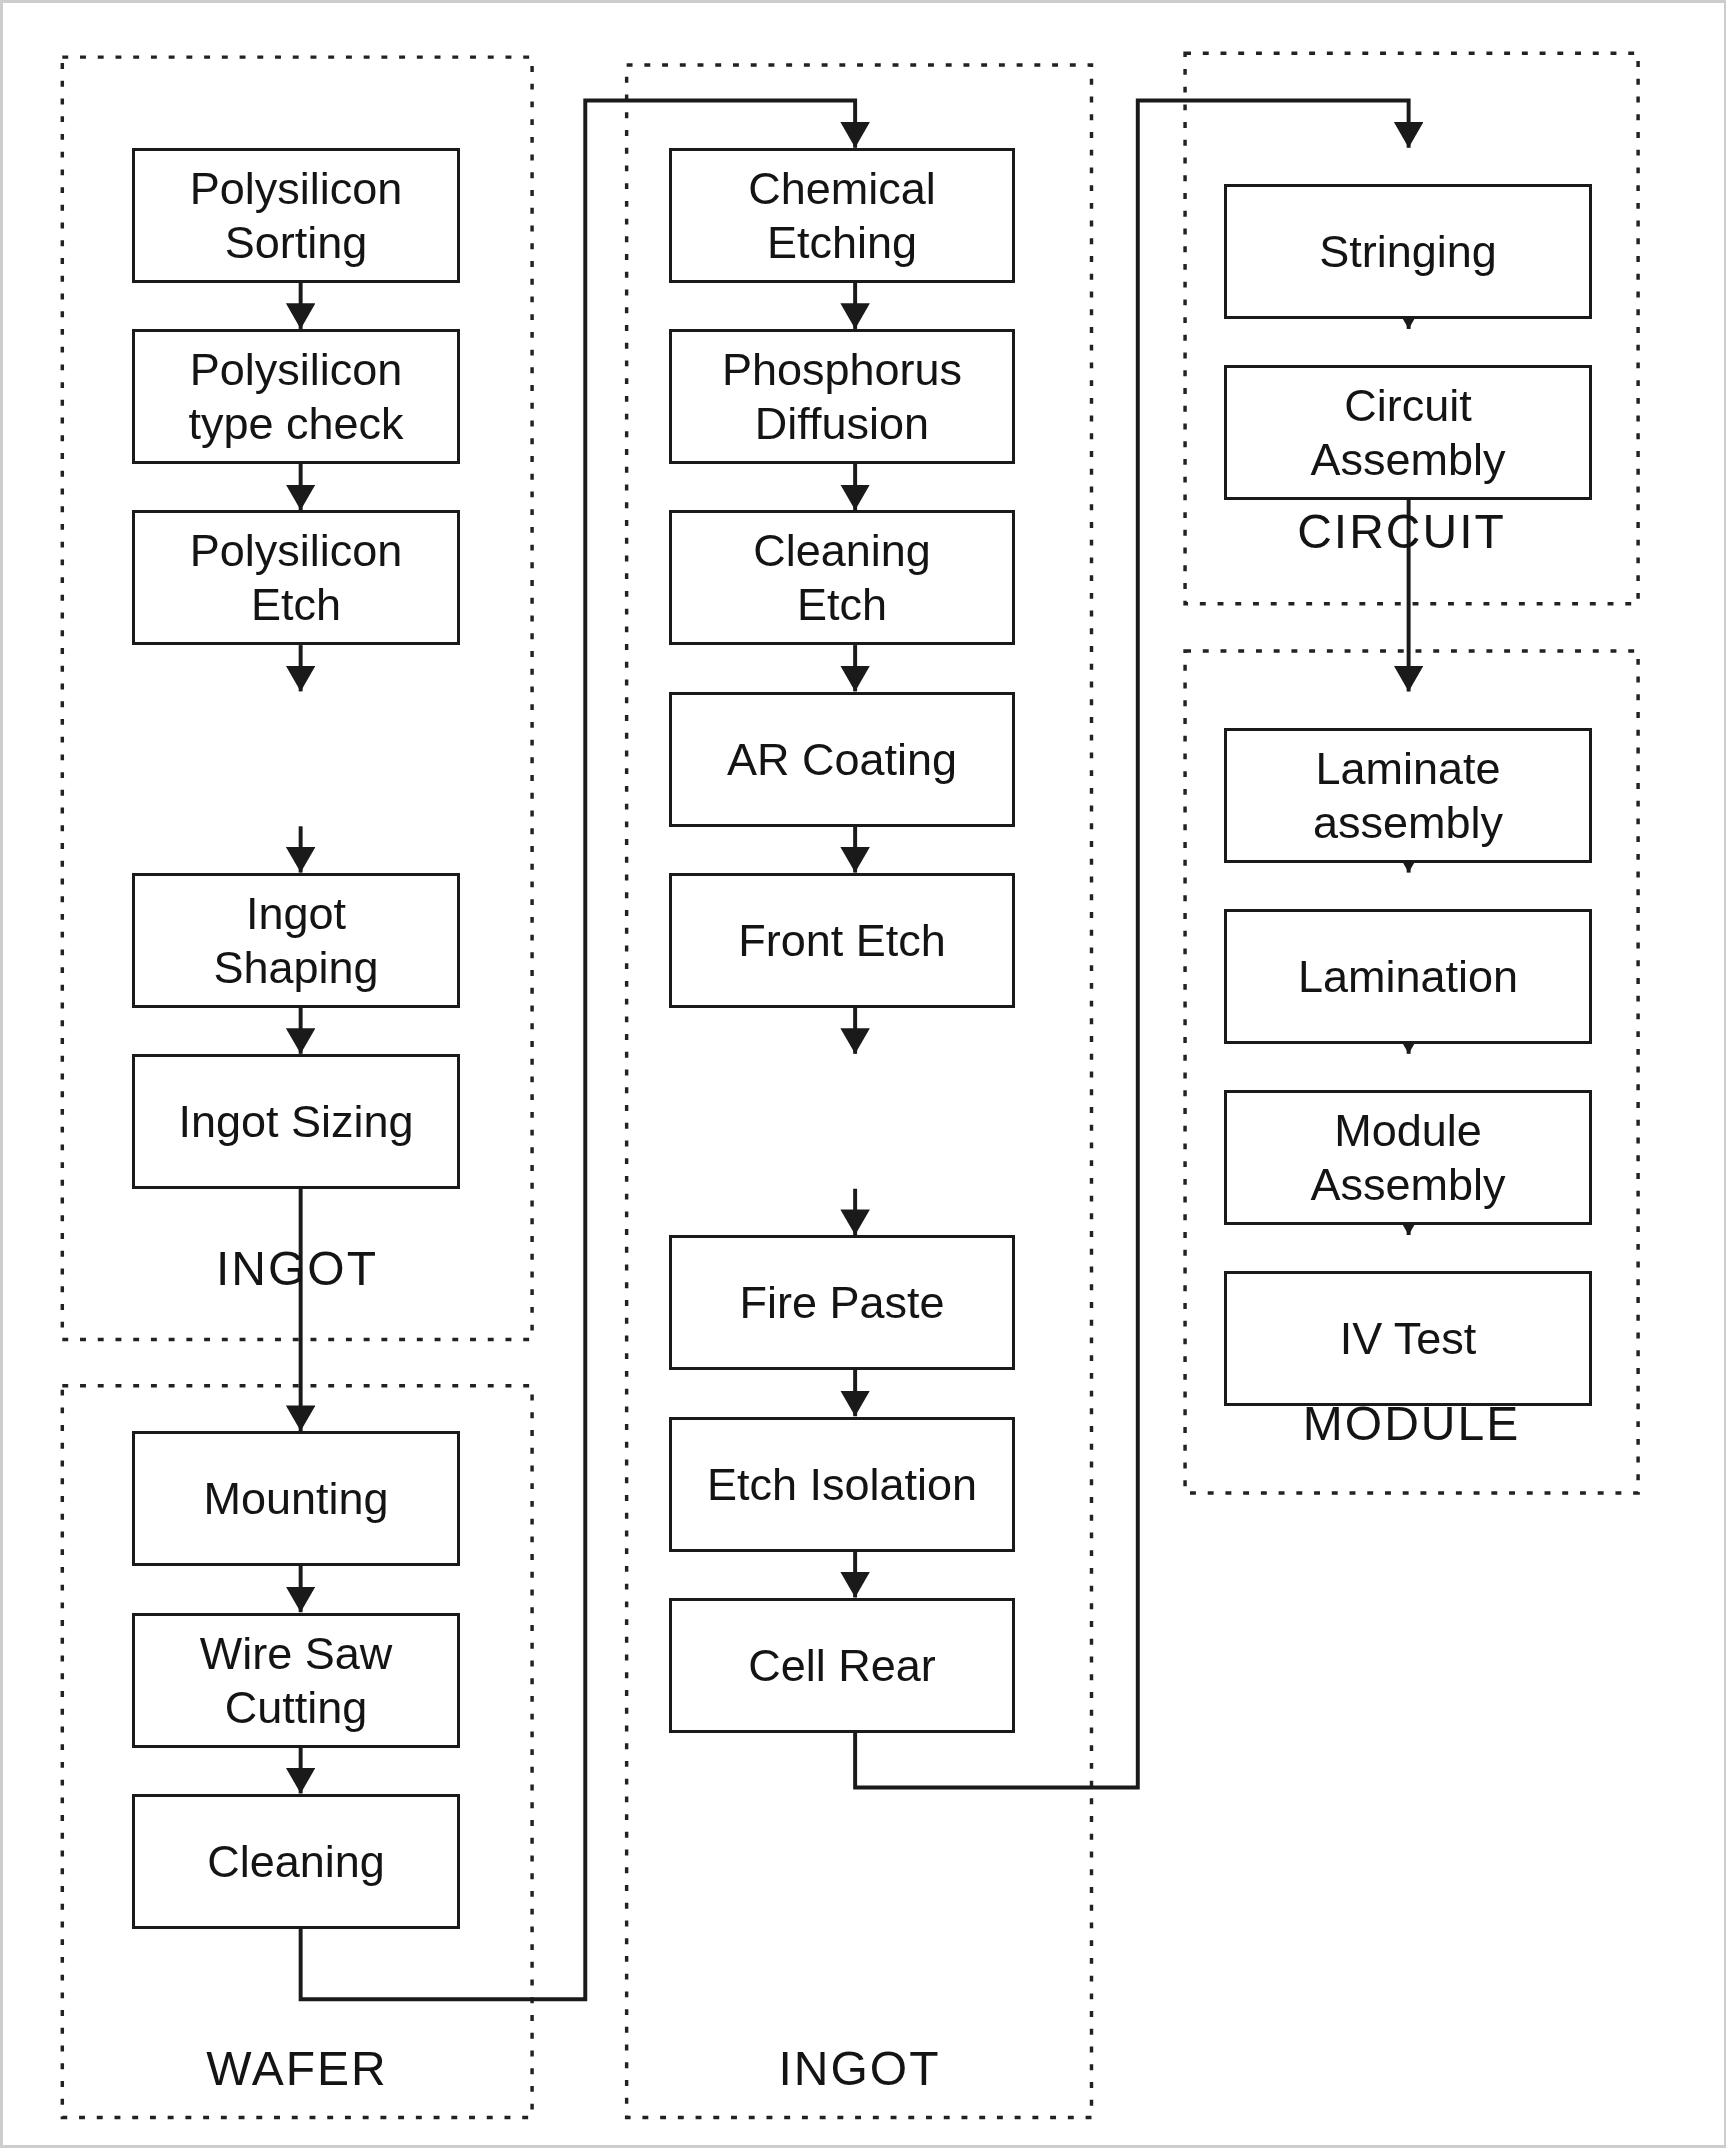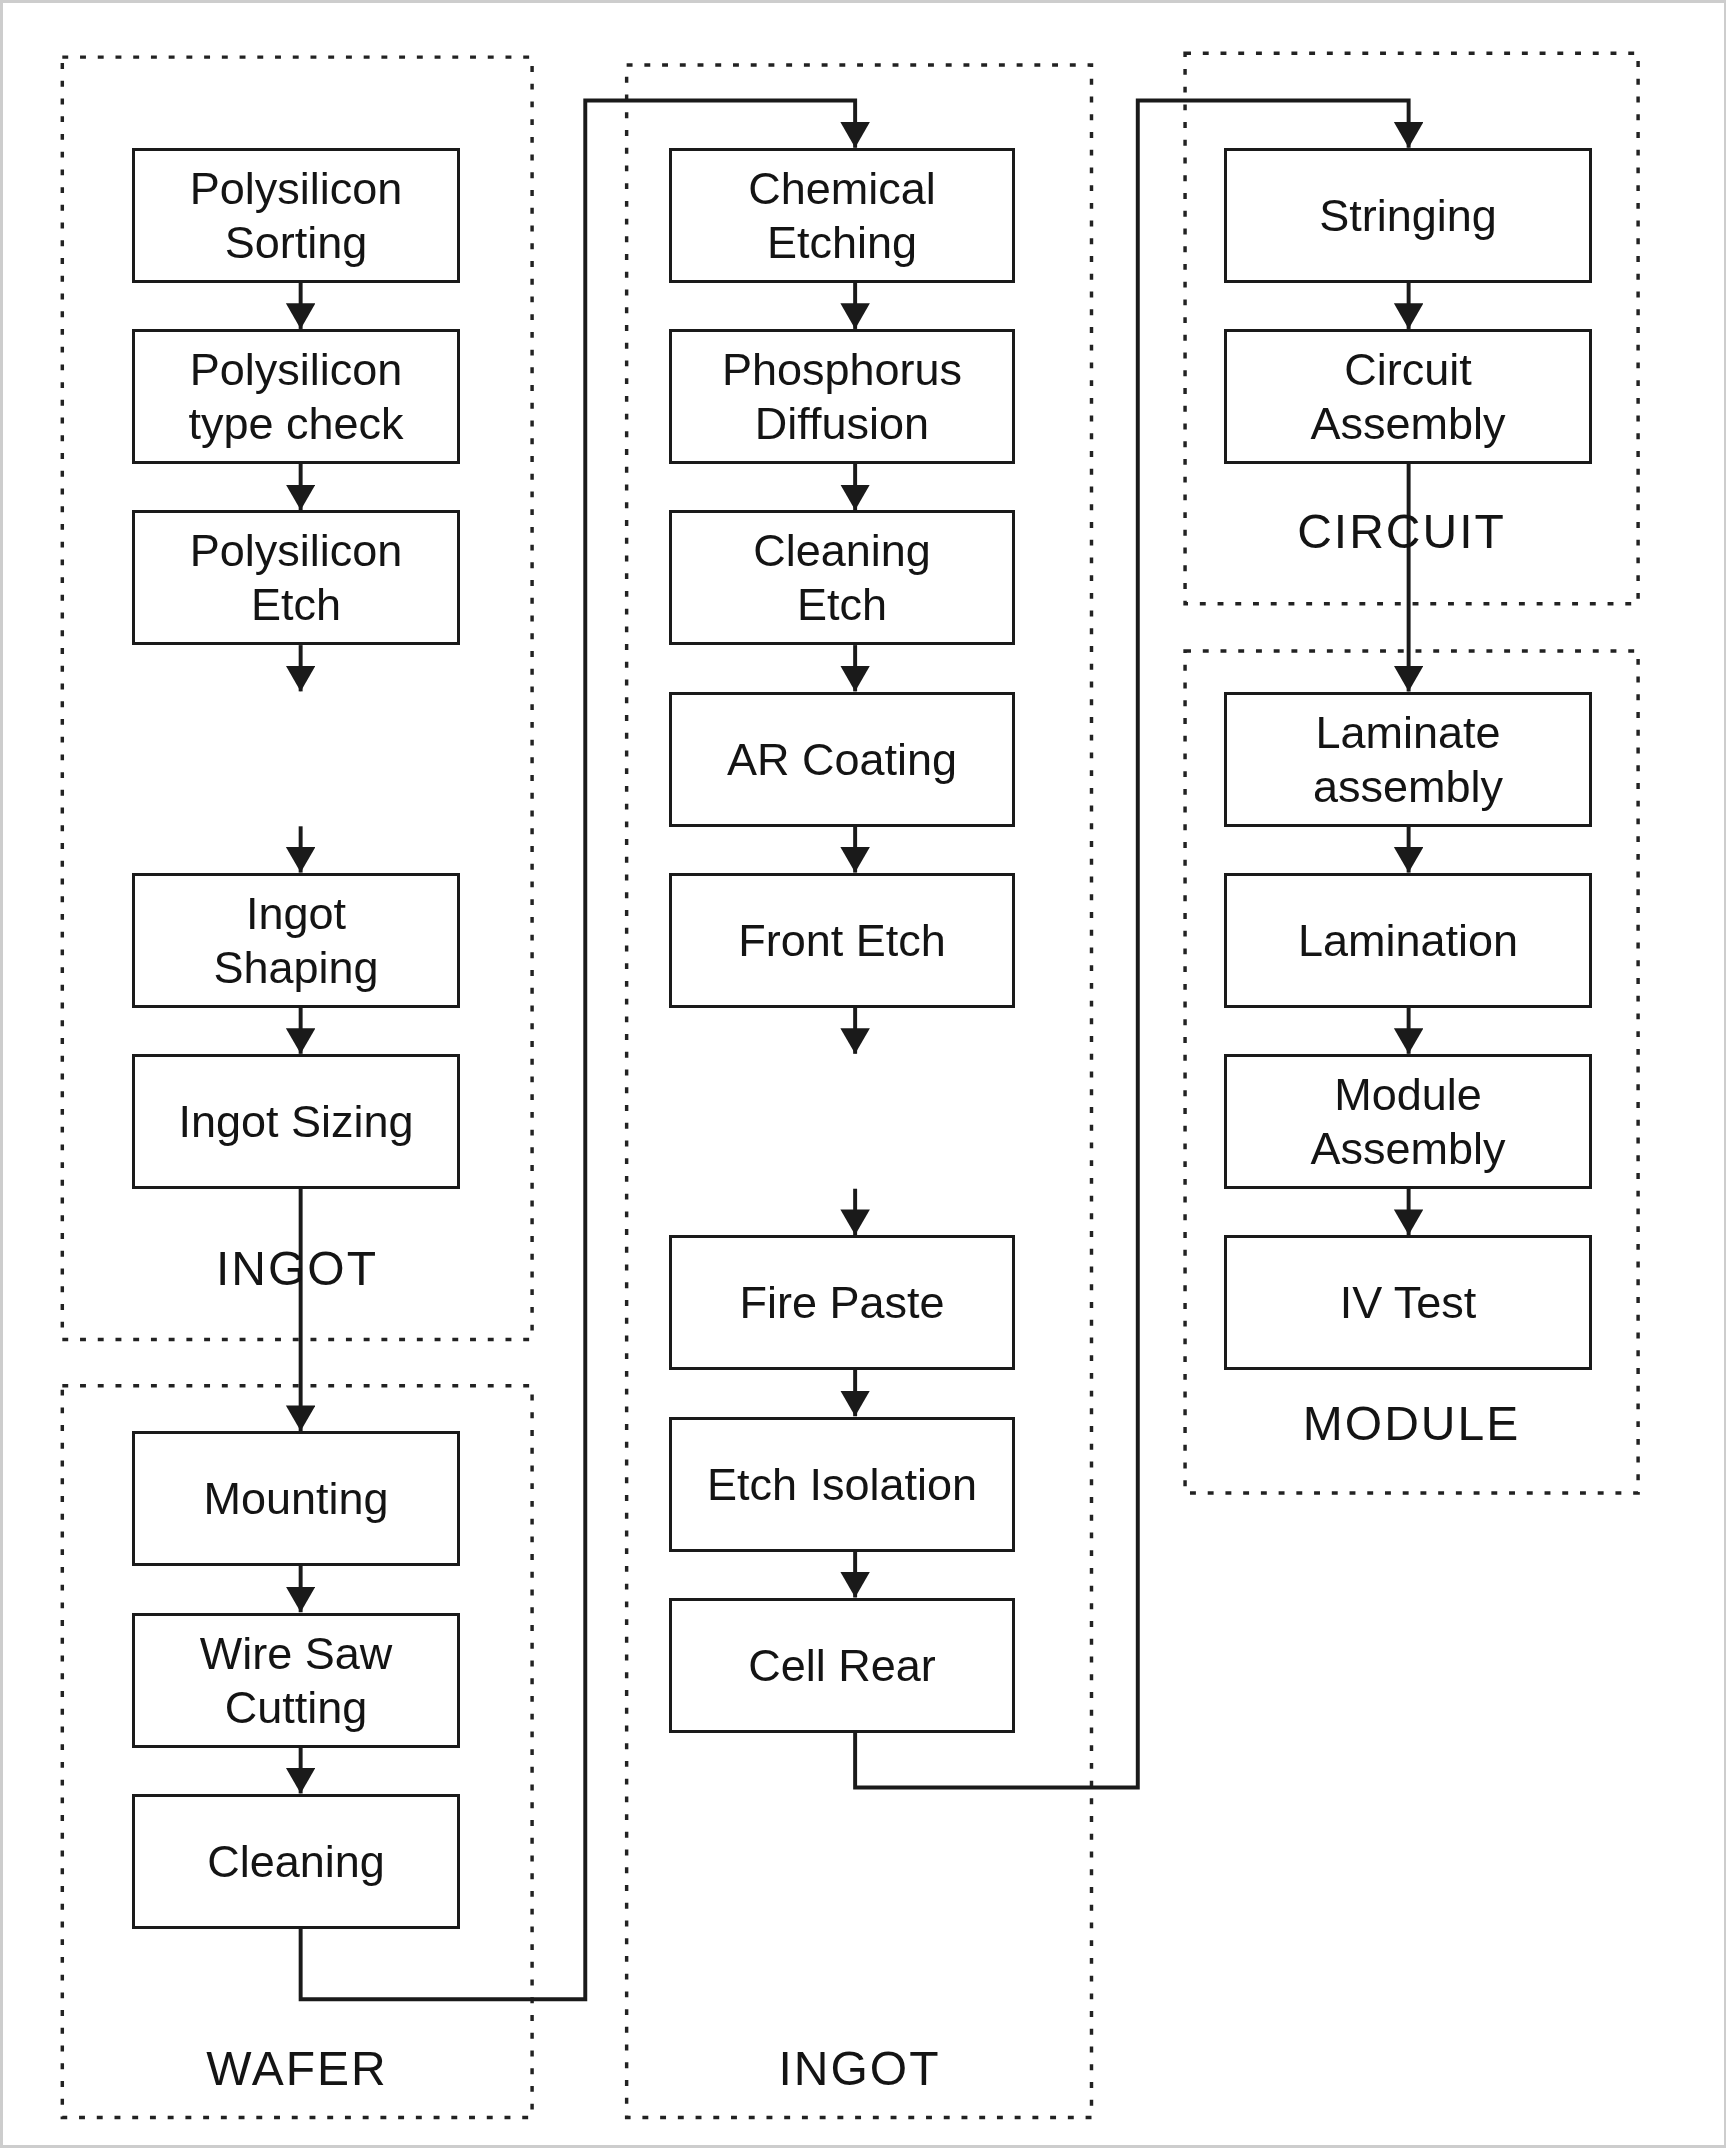--- a/index.html
+++ b/index.html
@@ -19,21 +19,21 @@
     border:3.9px solid #1a1a1a;
     box-sizing:border-box;
     display:flex;align-items:center;justify-content:center;
     text-align:center;
     font-size:45px;line-height:1.2;
     white-space:pre-line;
     color:#141414;
   }
   .c1{left:132px;width:328px;}
   .c2{left:669px;width:346px;}
-  .c3{left:1224px;width:368px;}
+  .c3{left:1224px;width:368px;margin-top:36px;}
   .glabel{
     position:absolute;height:53px;
     text-align:center;
     font-size:48px;line-height:53px;
     letter-spacing:2px;
     color:#141414;
     pointer-events:none;
   }
   .grp{fill:none;stroke:#222222;stroke-width:3.5;stroke-dasharray:6 12;}
   .ln{fill:none;stroke:#1a1a1a;stroke-width:4;}

